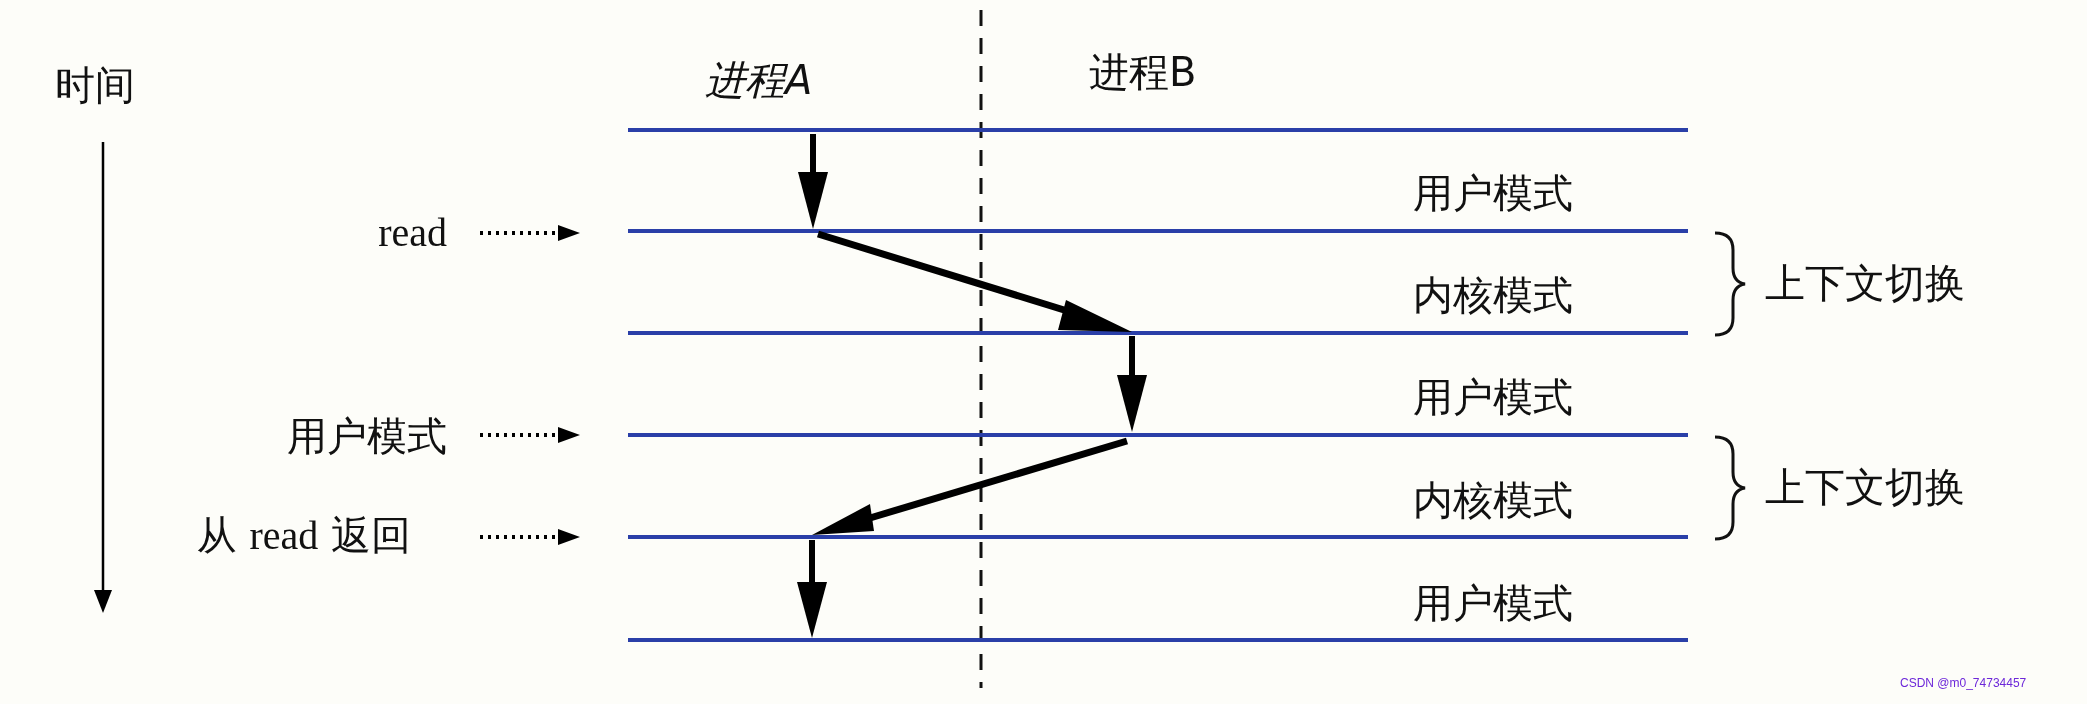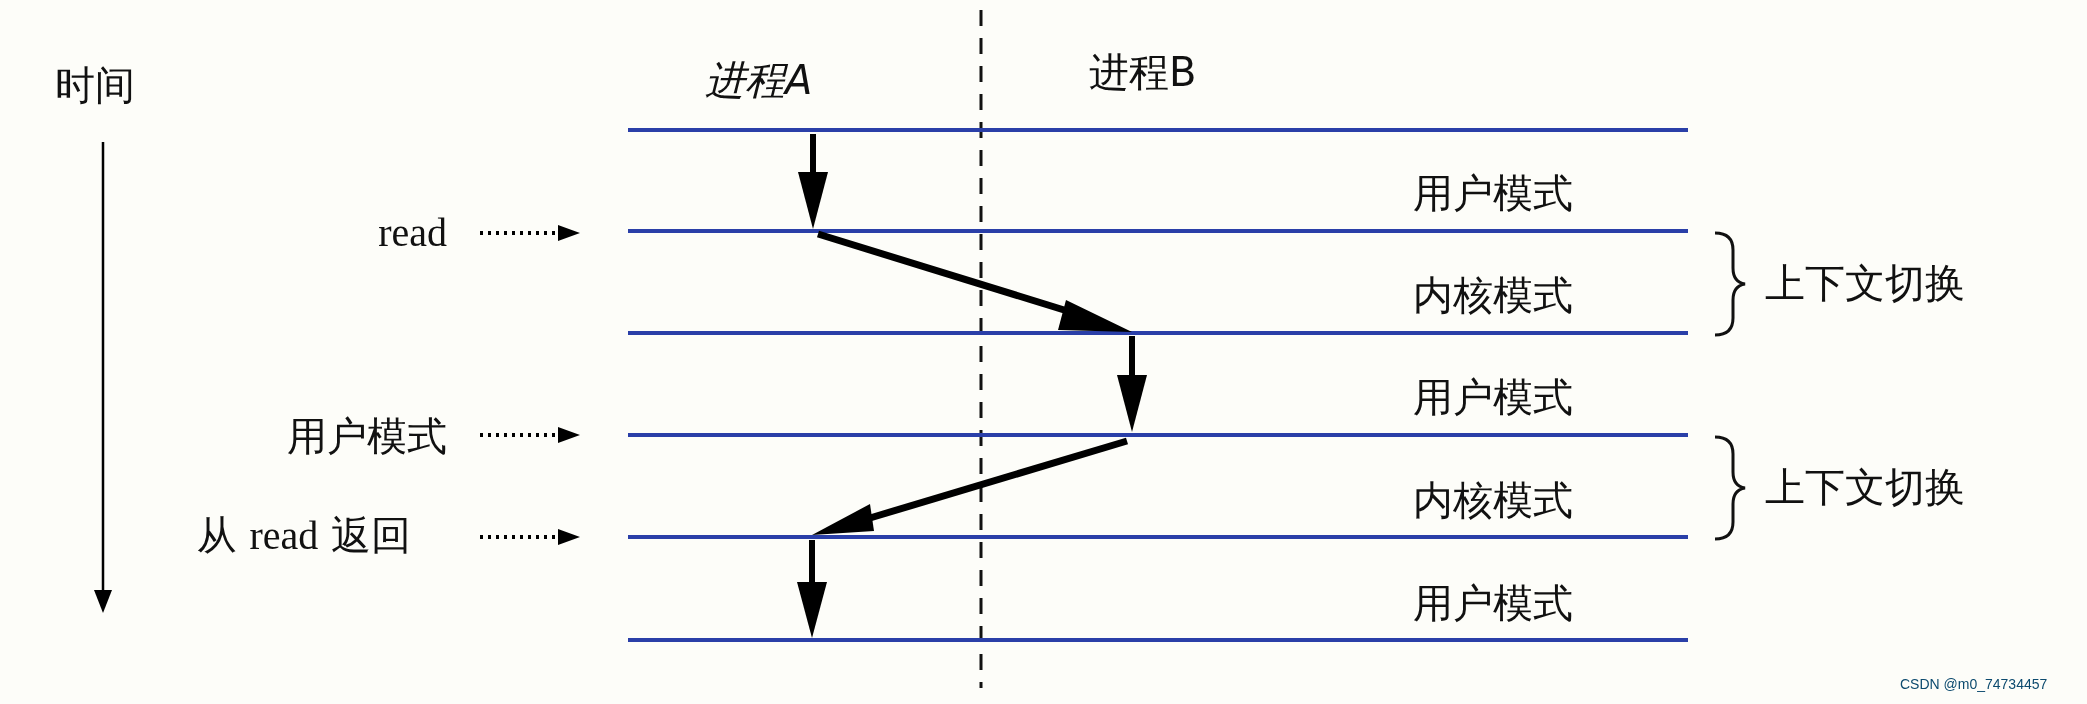--- a/index.html
+++ b/index.html
@@ -9,21 +9,21 @@
     font-family: "DejaVu Serif", "Liberation Serif", serif;
     color: #111;
   }
   svg.diagram { position: absolute; left: 0; top: 0; }
   .lbl { position: absolute; white-space: nowrap; line-height: 1; }
   .cjk { font-size: 40px; font-family: "DejaVu Sans", "Liberation Sans", sans-serif; text-align: center; }
   .mono { font-family: Liberation Serif, serif; font-size: 40px; }
   .watermark {
     position: absolute; left: 1900px; top: 676px;
     font-family: "Liberation Sans", "DejaVu Sans", sans-serif;
-    font-size: 14px; color: #0c4a6e; white-space: nowrap;
+    font-size: 12px; color: #6d28d9; white-space: nowrap;
   }
 </style>
 </head>
 <body>
 
 <svg class="diagram" width="2087" height="704" viewBox="0 0 2087 704">
   <defs>
     <marker id="ah" markerWidth="10" markerHeight="10" refX="9" refY="5" orient="auto" markerUnits="userSpaceOnUse" viewBox="0 0 10 10">
       <path d="M0,0 L10,5 L0,10 z" fill="#000"></path>
     </marker>

